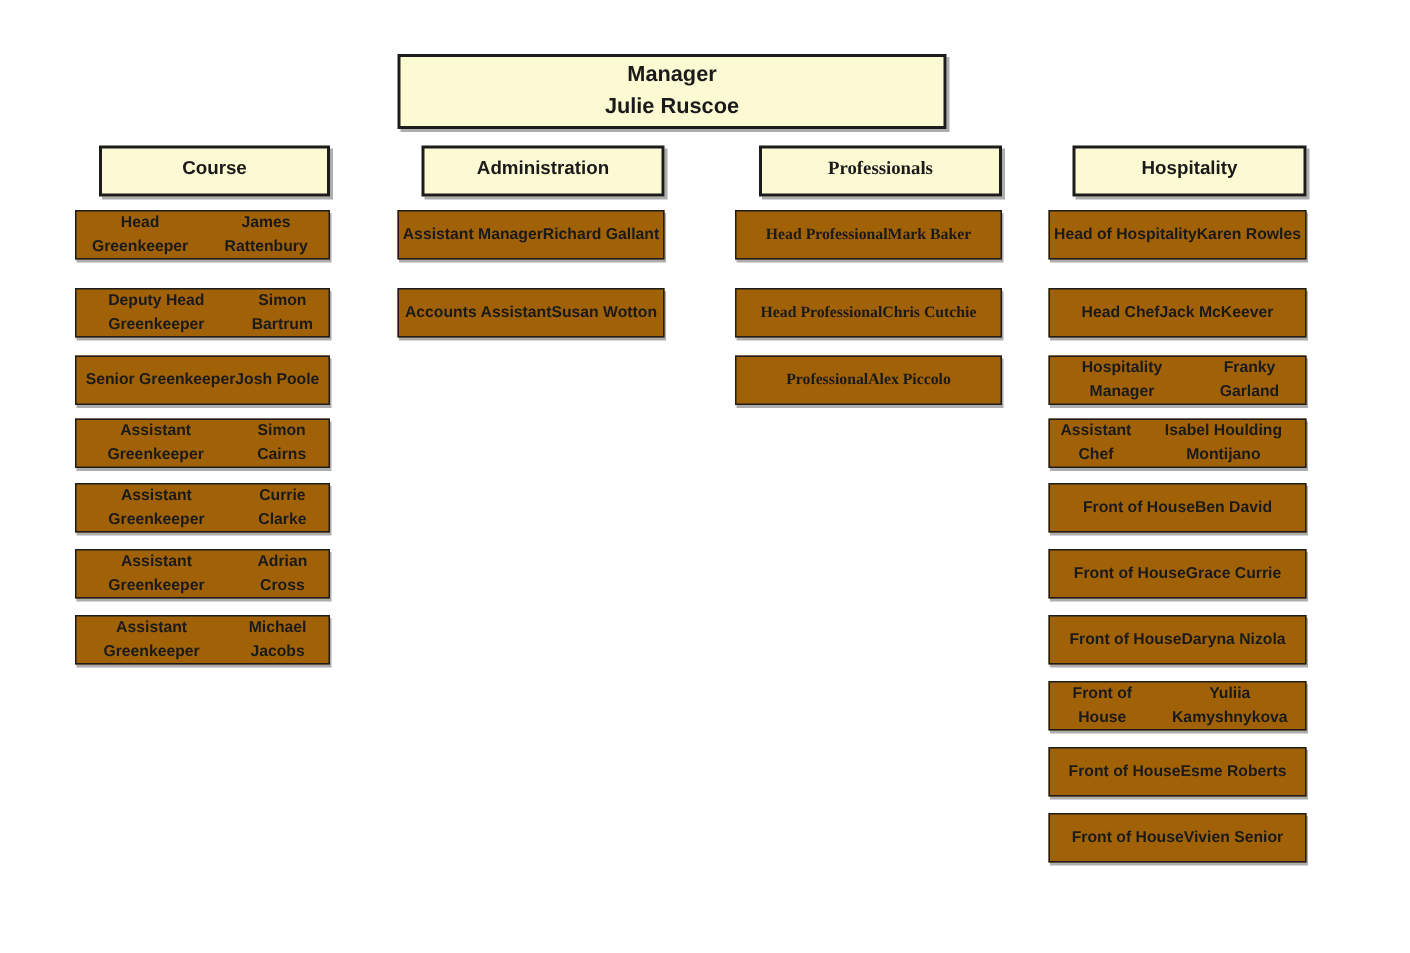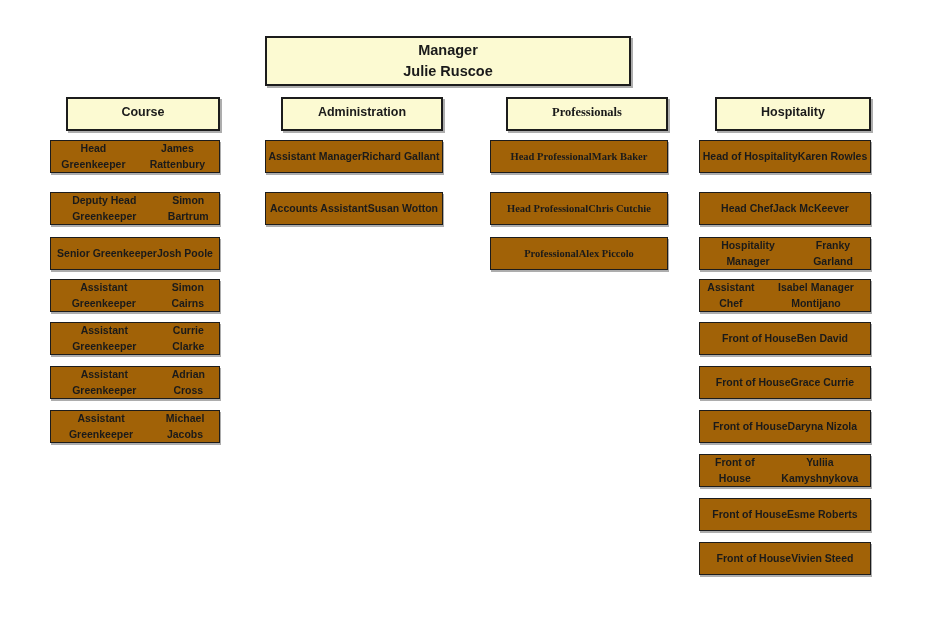--- a/index.html
+++ b/index.html
@@ -140,21 +140,21 @@
         <div class="org-box">
           <div>Head Chef</div>
           <div>Jack McKeever</div>
         </div>
         <div class="org-box">
           <div>Hospitality Manager</div>
           <div>Franky Garland</div>
         </div>
         <div class="org-box">
           <div>Assistant Chef</div>
-          <div>Isabel Manager Montijano</div>
+          <div>Isabel Houlding Montijano</div>
         </div>
         <div class="org-box">
           <div>Front of House</div>
           <div>Ben David</div>
         </div>
         <div class="org-box">
           <div>Front of House</div>
           <div>Grace Currie</div>
         </div>
         <div class="org-box">
@@ -164,18 +164,18 @@
         <div class="org-box">
           <div>Front of House</div>
           <div>Yuliia Kamyshnykova</div>
         </div>
         <div class="org-box">
           <div>Front of House</div>
           <div>Esme Roberts</div>
         </div>
         <div class="org-box">
           <div>Front of House</div>
-          <div>Vivien Steed</div>
+          <div>Vivien Senior</div>
         </div>
       </div>
   </section>
 
 </div>
 
 </body></html>

